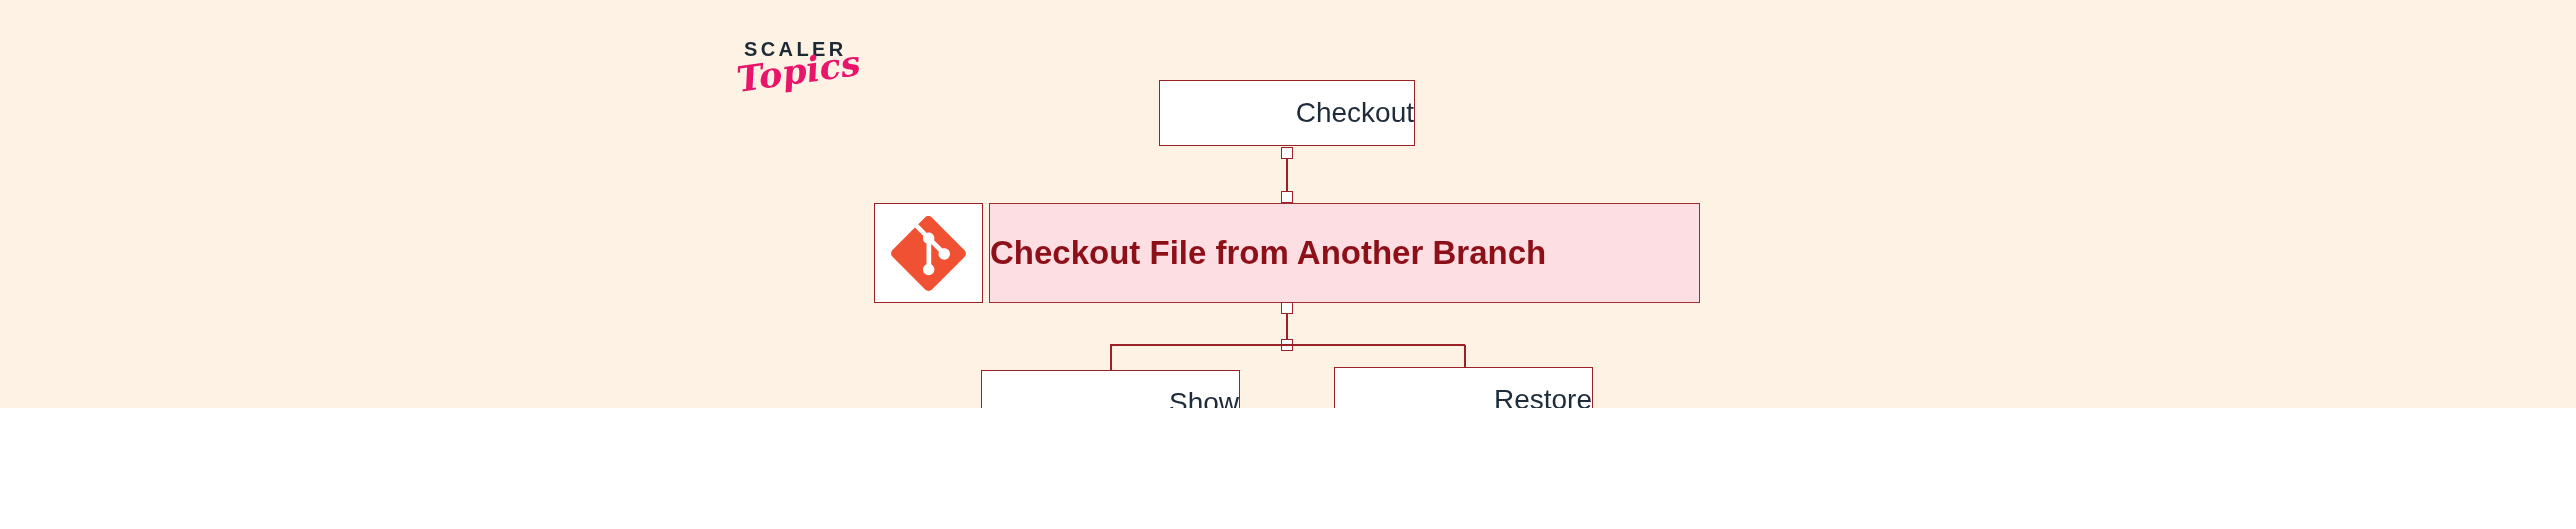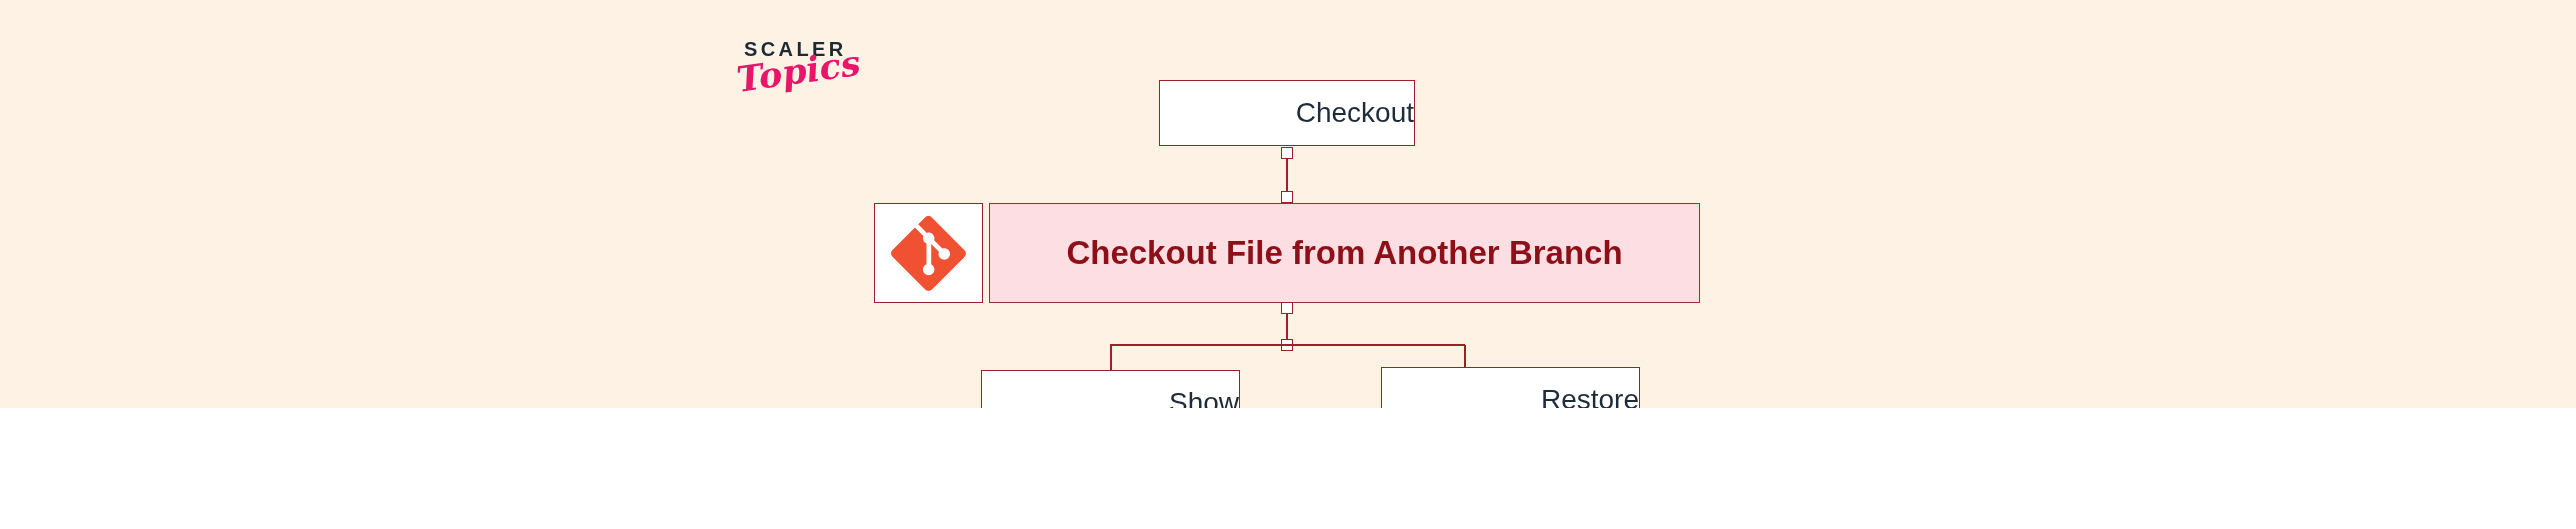--- a/index.html
+++ b/index.html
@@ -43,39 +43,39 @@
     background: var(--node-fill, #ffffff);
     border: 1.7px solid var(--node-border, #9b2126);
     display: flex;
     align-items: center;
     justify-content: flex-end;
     color: var(--node-text, #1e2b3a);
     font-size: 28px;
   }
   .node-checkout { left: 1159px; top: 80px;  width: 256px; height: 66px; }
   .node-show     { left: 981px; top: 370px; width: 259px; height: 66px; }
-  .node-restore  { left: 1334px; top: 367px; width: 259px; height: 66px; margin-left: 47px; }
+  .node-restore  { left: 1334px; top: 367px; width: 259px; height: 66px; }
 
   .git-box {
     position: absolute;
     box-sizing: border-box;
     left: 874px; top: 203px; width: 109px; height: 100px;
     background: var(--node-fill, #ffffff);
     border: 1.7px solid var(--node-border, #9b2126);
     display: flex; align-items: center; justify-content: center;
   }
   .git-icon { color: var(--git-orange, #f05133); display: block; }
 
   .node-title {
     position: absolute;
     box-sizing: border-box;
     left: 989px; top: 203px; width: 711px; height: 100px;
     background: var(--title-fill, #fcdee3);
     border: 1.7px solid #9c2d33;
-    display: flex; align-items: center; justify-content: center;
+    display: flex; align-items: center; justify-content: flex-start;
     color: var(--title-text, #8d1018);
     font-size: 33px;
     font-weight: bold;
   }
 
   
   .edge {
     position: absolute;
     background: var(--node-border, #9b2126);
   }

